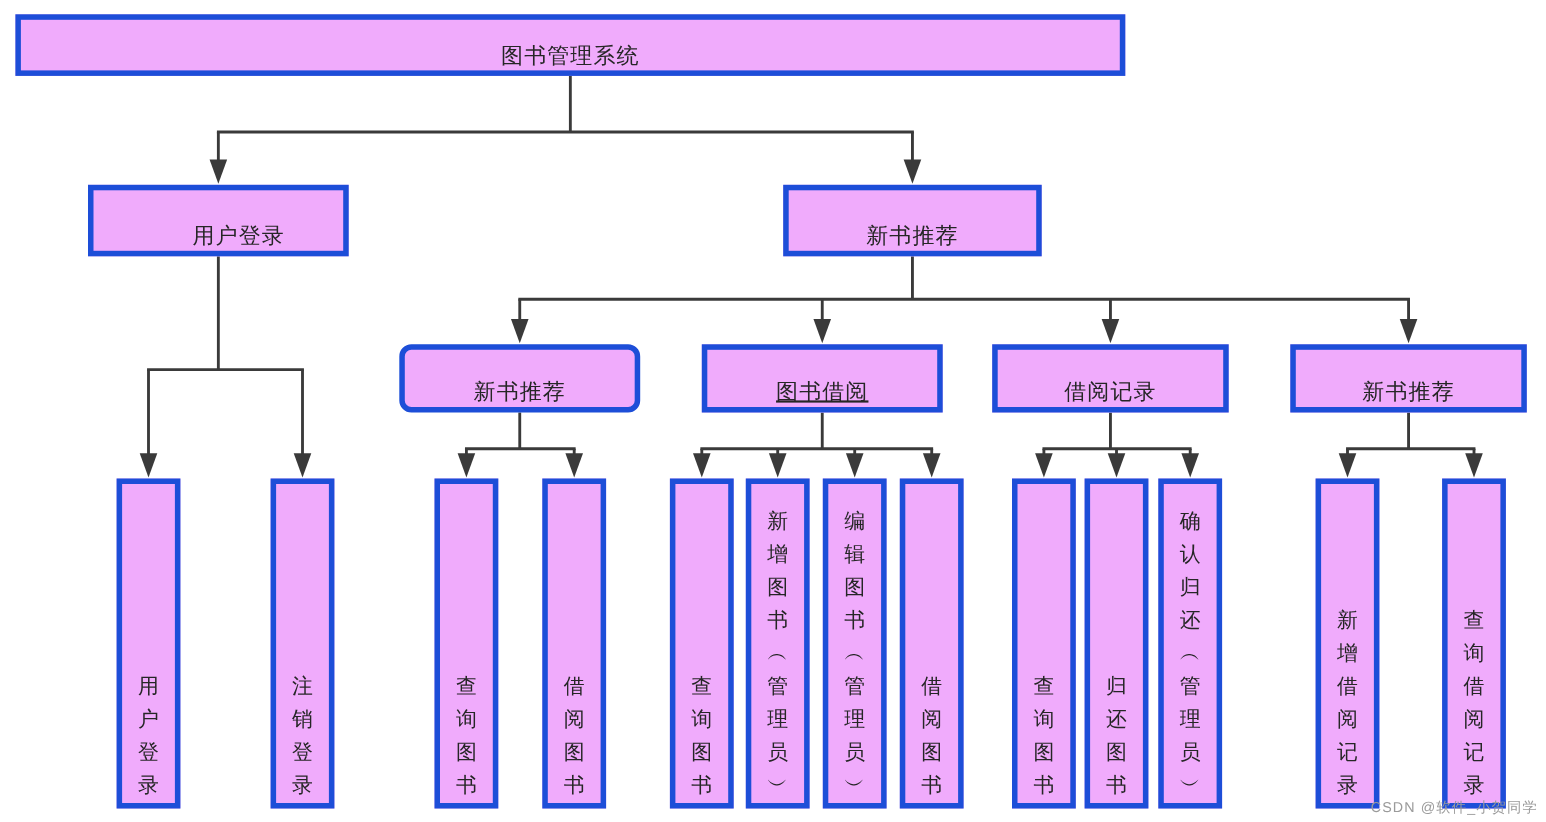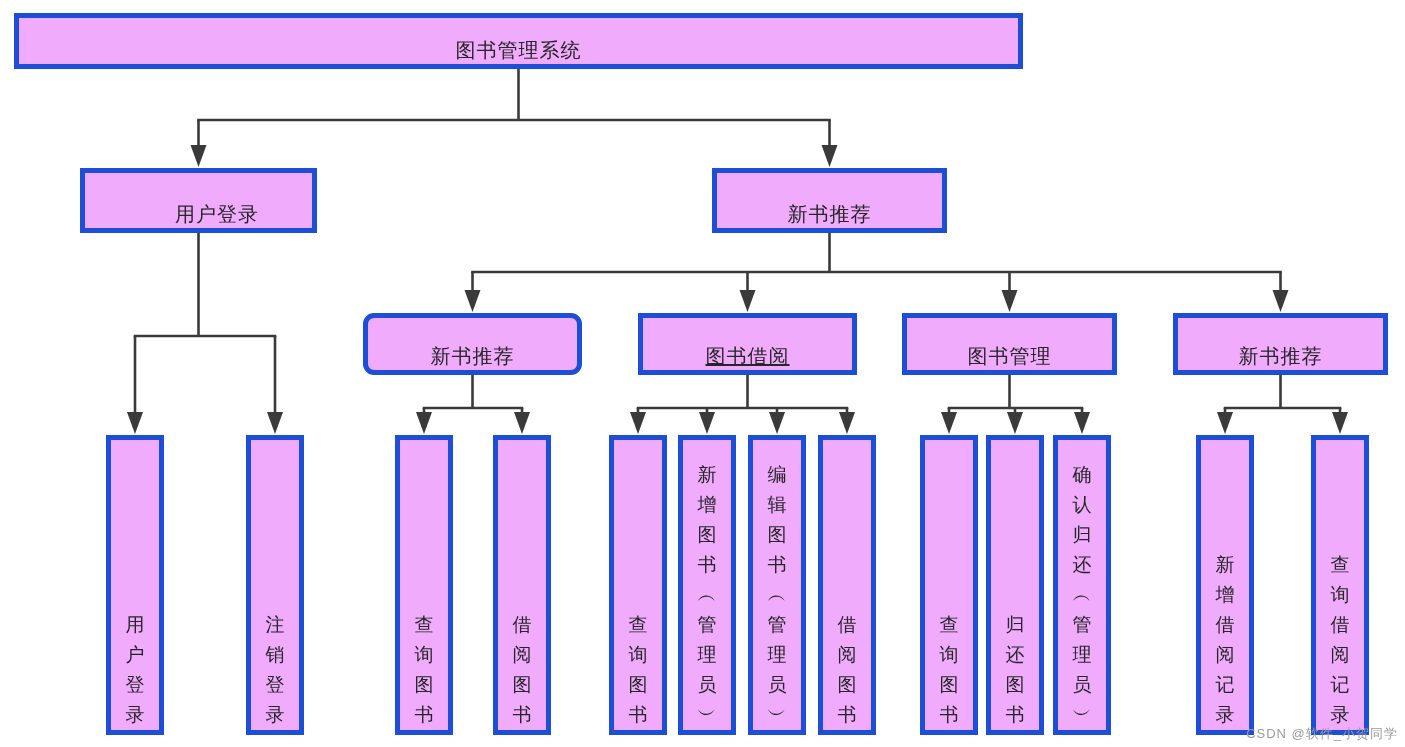--- a/index.html
+++ b/index.html
@@ -128,21 +128,21 @@
       <div class="box hbox" style="left: 712px; top: 168px; width: 235px; height: 65px;">
         <span class="label">新书推荐</span>
       </div>
       <div class="box hbox" style="left: 363px; top: 313px; width: 219px; height: 62px; border-radius: 11px;">
         <span class="label">新书推荐</span>
       </div>
       <div class="box hbox" style="left: 638px; top: 313px; width: 219px; height: 62px; text-decoration: underline;">
         <span class="label">图书借阅</span>
       </div>
       <div class="box hbox" style="left: 902px; top: 313px; width: 215px; height: 62px;">
-        <span class="label">图书管理</span>
+        <span class="label">借阅记录</span>
       </div>
       <div class="box hbox" style="left: 1173px; top: 313px; width: 215px; height: 62px;">
         <span class="label">新书推荐</span>
       </div>
       <div class="box leaf" style="left: 106px; top: 435px; width: 58px; height: 300px;">
         <span class="label">
           <span class="vchar">用</span>
           <span class="vchar">户</span>
           <span class="vchar">登</span>
           <span class="vchar">录</span>

